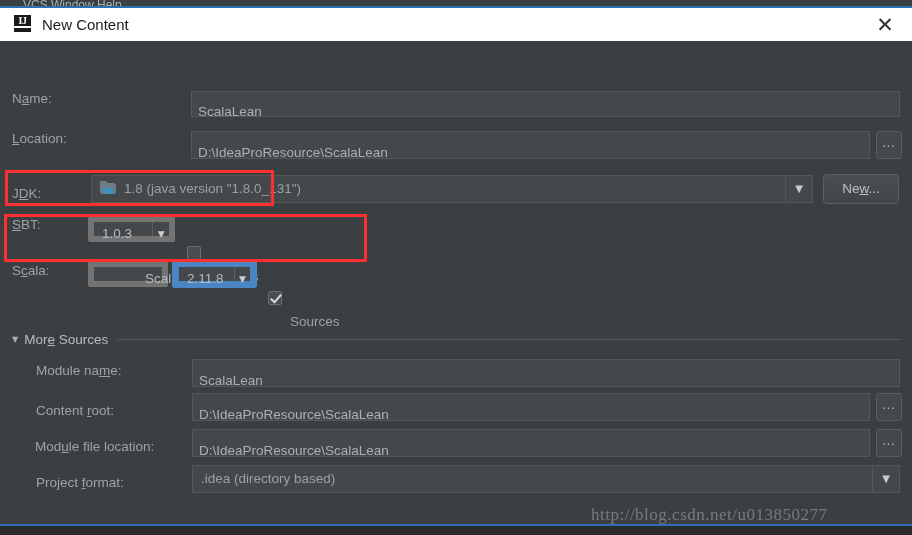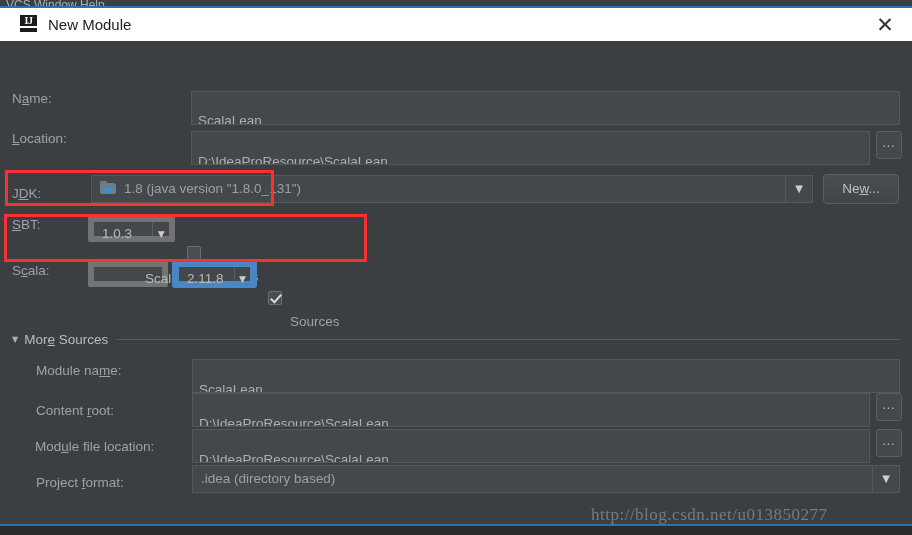--- a/index.html
+++ b/index.html
@@ -25,21 +25,21 @@
   #ide-menubar {
     position: absolute;
     left: 0; top: 0;
     width: 912px; height: 10px;
     background: #3c3f41;
     color: #a9b0b6;
     font-size: 12px;
     line-height: 11px;
     white-space: nowrap;
     overflow: hidden;
-    padding-left: 6px;
+    padding-left: 23px;
     box-sizing: border-box;
   }
   #ide-bottom {
     position: absolute;
     left: 0; bottom: 0;
     width: 912px; height: 11px;
     background: #2b2b2b;
     border-top: 2px solid #2d6fb5;
     box-sizing: border-box;
   }
@@ -54,21 +54,21 @@
     background: #3c3f41;
     border-top: 2px solid #2d6fb5;
     box-sizing: border-box;
   }
   #titlebar {
     position: relative;
     height: 33px;
     background: #ffffff;
     display: flex;
     align-items: center;
-    padding-left: 20px;
+    padding-left: 14px;
     box-sizing: border-box;
   }
   #ij-icon {
     width: 17px;
     height: 17px;
     background: #1b1b1b;
     color: #ffffff;
     font-family: "Liberation Serif", serif;
     font-size: 10px;
     font-weight: bold;
@@ -116,21 +116,21 @@
   }
   .lbl .mn { text-decoration: underline; }
 
   .field {
     background: #45484a;
     border: 1px solid #54585a;
     color: #a9b0b6;
     font-size: 13.5px;
     height: 26px;
     line-height: 25px;
-    padding: 16px 6px;
+    padding: 7px 6px;
     box-sizing: border-box;
     white-space: nowrap;
     overflow: hidden;
   }
 
   .browse-btn {
     width: 26px;
     height: 28px;
     background: #45484a;
     border: 1px solid #5a5e60;
@@ -338,21 +338,21 @@
 <body>
 
 <div id="screen">
 
   <div id="ide-menubar">VCS   Window   Help</div>
 
   <div id="dialog">
 
     <div id="titlebar">
       <div id="ij-icon">IJ</div>
-      <div id="title-text">New Module</div>
+      <div id="title-text">New Content</div>
       <div id="close-btn">✕</div>
     </div>
 
     <div id="dialog-body">
 
       <div class="row" style="left:12px; top:50px;">
         <div class="lbl" style="width:78px;"><span>N</span><span class="mn">a</span><span>me:</span></div>
       </div>
       <div class="field" style="position:absolute; left:191px; top:50px; width:709px;">ScalaLean</div>
 

